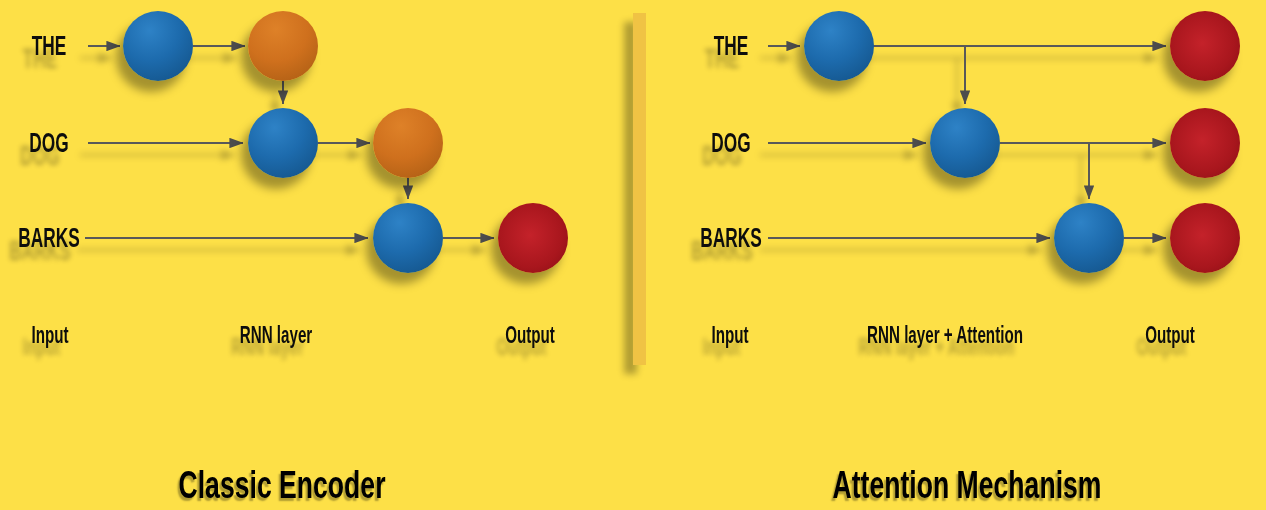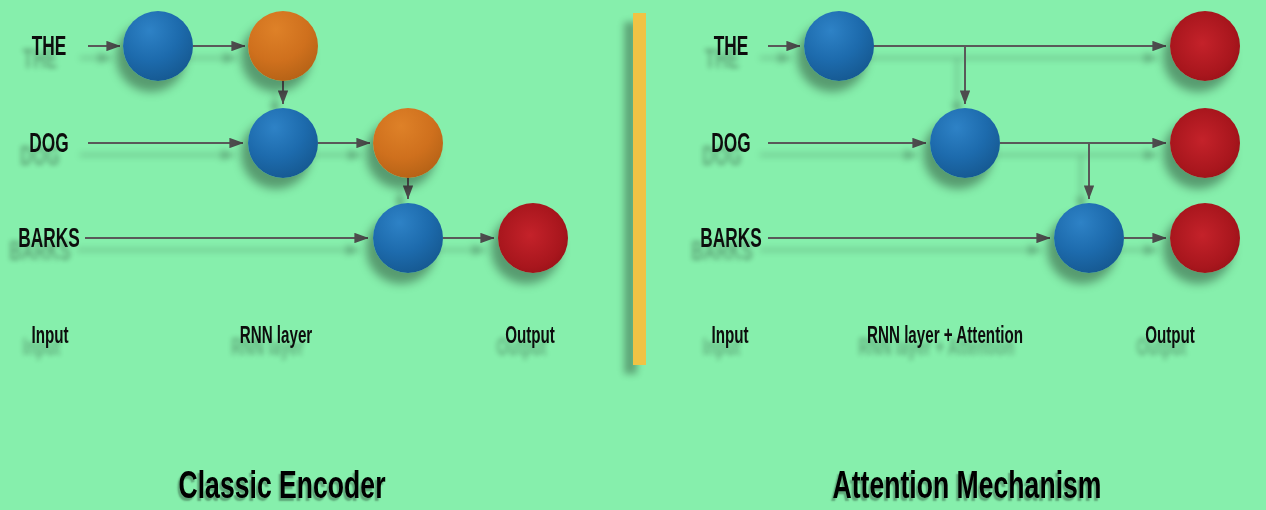--- a/index.html
+++ b/index.html
@@ -1,17 +1,17 @@
 <!DOCTYPE html>
 <html style="--node-blue: #1d6bad; --node-orange: #cf701d; --node-red: #a8161d; --divider-yellow: #f0c344; --arrow-gray: #595959; --text-black: #0d0d0d;"><head>
 <meta charset="utf-8">
 <style>
   html,body { margin:0; padding:0; background:#ffffff; }
   .stage {
-    position:relative; width:1266px; height:510px; background:#86efac;
+    position:relative; width:1266px; height:510px; background:#fde047;
     font-family:"Liberation Sans", sans-serif; overflow:hidden;
   }
   
   svg.arrows {
     position:absolute; left:0; top:0; width:1266px; height:510px;
     filter: drop-shadow(-8px 12px 3px rgba(0,0,0,0.28));
   }
   svg.arrows line { stroke: var(--arrow-gray, #595959); stroke-width:2; }
   
   .node {

